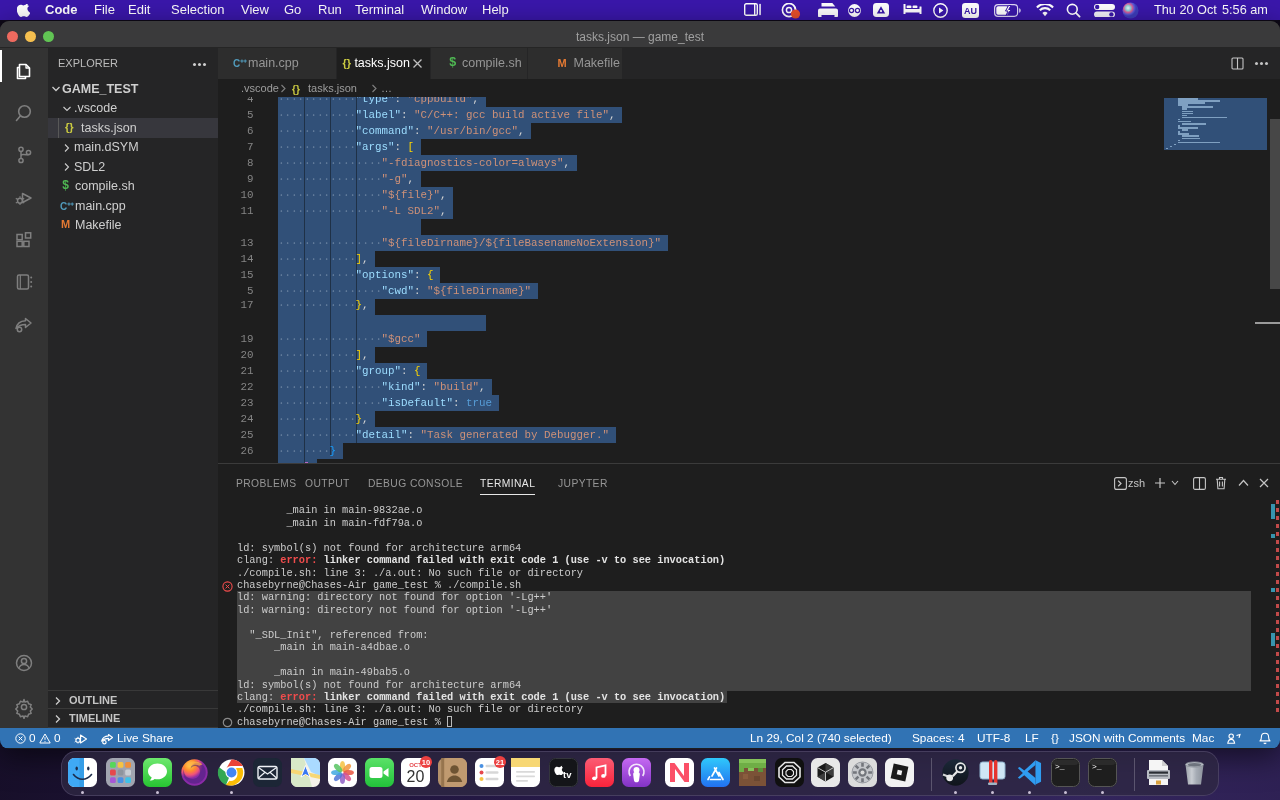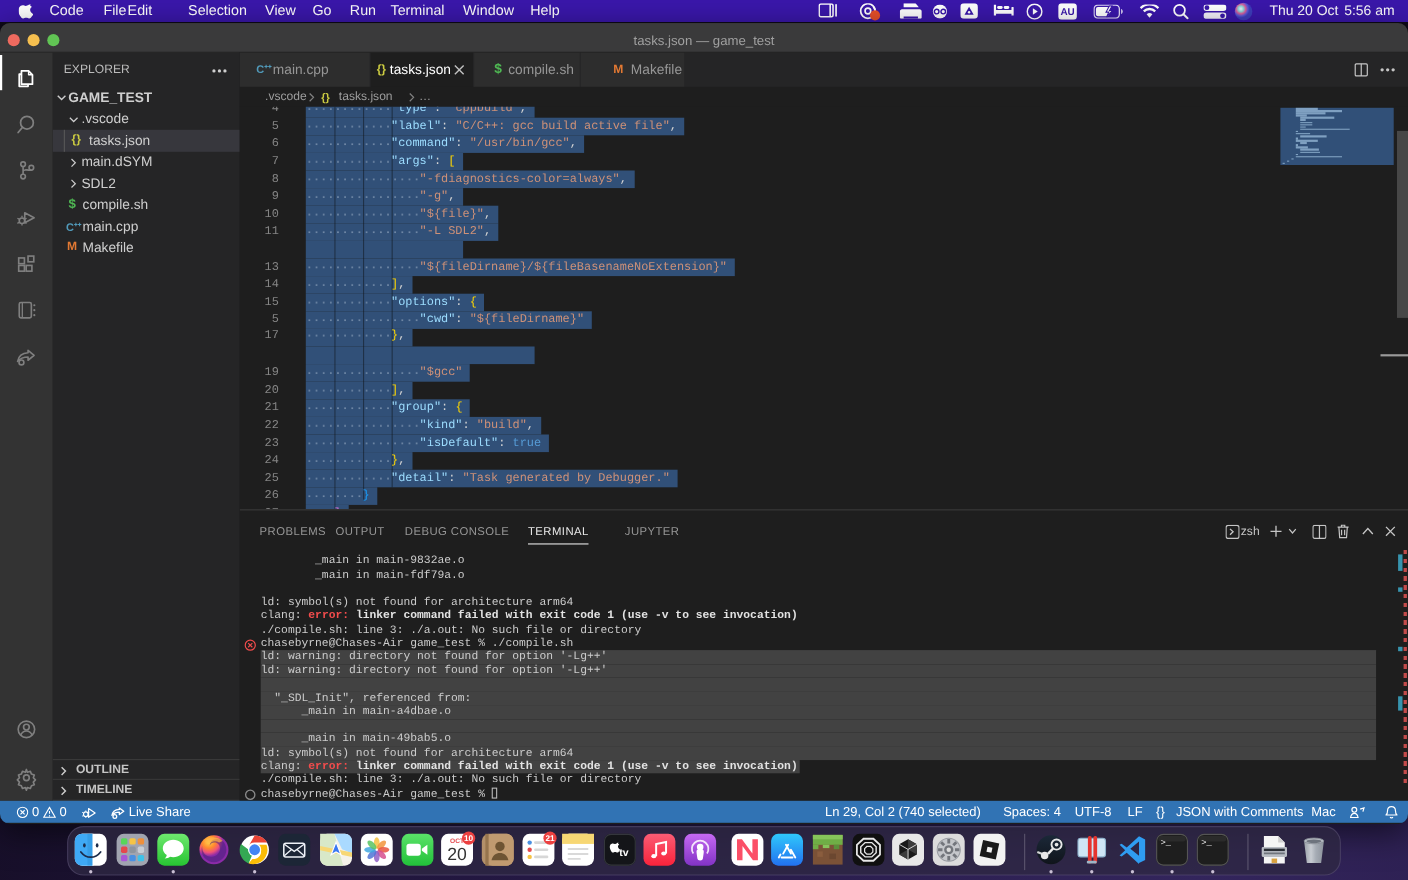--- a/index.html
+++ b/index.html
@@ -50,23 +50,23 @@
 .sbi{position:absolute;top:0;height:20px;line-height:20px;white-space:nowrap}
 #dock svg{overflow:visible}
 #dock{position:absolute;left:61px;top:751px;width:1158px;height:45px;background:rgba(46,40,66,.78);border:1px solid rgba(120,110,150,.35);border-radius:15px}
 </style></head>
 <body>
 <div id="wall"></div>
 <div id="menubar">
   <svg class="abs" style="left:17px;top:3.5px" width="13" height="14" viewBox="0 0 13 14">
       <path fill="#fff" d="M9.3 0c.1.8-.2 1.6-.7 2.2-.5.6-1.3 1.1-2.1 1-.1-.8.3-1.6.7-2.1C7.7.5 8.6.1 9.3 0zM11.9 10.1c-.4.9-.6 1.3-1.1 2-.7 1.1-1.7 2.4-3 2.4-1.1 0-1.4-.7-2.9-.7-1.5 0-1.8.7-2.9.7C.7 14.5-.2 13.2-.9 12.1c-2-3-2.2-6.6-1-8.5C-1 2.3.3 1.5 1.5 1.5c1.2 0 2 .7 3 .7 1 0 1.6-.7 3-.7 1.1 0 2.2.6 3 1.6-2.6 1.4-2.2 5.2 1.4 7z" transform="translate(2.2 -0.6) scale(0.93)"></path>
     </svg>
-  <div class="l" style="left:45px;font-weight:400">Code</div>
+  <div class="l" style="left:45px;font-weight:700">Code</div>
   <div class="l" style="left:94px">File</div>
-  <div class="l" style="left:116px">Edit</div>
+  <div class="l" style="left:128px">Edit</div>
   <div class="l" style="left:171px">Selection</div>
   <div class="l" style="left:241px">View</div>
   <div class="l" style="left:284px">Go</div>
   <div class="l" style="left:318px">Run</div>
   <div class="l" style="left:355px">Terminal</div>
   <div class="l" style="left:421px">Window</div>
   <div class="l" style="left:482px">Help</div>
   <svg class="abs" style="left:744px;top:3px" width="17" height="14" viewBox="0 0 17 14">
       <rect x="0.7" y="0.7" width="12.6" height="11.6" rx="1.6" fill="none" stroke="#fff" stroke-width="1.4"></rect>
       <rect x="10" y="0.7" width="1.4" height="11.6" fill="#fff"></rect>
@@ -394,21 +394,21 @@
     <div class="abs" style="left:952.0px;top:48.8px;width:2.0px;height:1.6px;background:rgba(150,183,214,.78)"></div>
     <div class="abs" style="left:948.0px;top:50.9px;width:2.0px;height:1.6px;background:rgba(150,183,214,.78)"></div>
     <div class="abs" style="left:1052px;top:22px;width:10px;height:170px;background:rgba(121,121,121,.45)"></div>
     <div class="abs" style="left:1037px;top:225px;width:25px;height:2px;background:#9a9a9a"></div>
   </div>
     <div id="panel">
       <div class="ptab" style="left:18px">PROBLEMS</div>
       <div class="ptab" style="left:87px">OUTPUT</div>
       <div class="ptab" style="left:150px">DEBUG CONSOLE</div>
       <div class="ptab on" style="left:262px">TERMINAL</div>
-      <div class="ptab" style="left:350px">JUPYTER</div>
+      <div class="ptab" style="left:340px">JUPYTER</div>
       <svg class="abs" style="left:896px;top:13px" width="13" height="13" viewBox="0 0 13 13">
           <rect x="0.6" y="0.6" width="11.8" height="11.8" rx="2" fill="none" stroke="#c5c5c5" stroke-width="1.1"></rect>
           <path d="M4.2 3.8 7 6.5 4.2 9.2" fill="none" stroke="#c5c5c5" stroke-width="1.2"></path>
         </svg>
       <div class="abs" style="left:910px;top:13px;font-size:11px;color:#c5c5c5">zsh</div>
       <svg class="abs" style="left:936px;top:13px" width="12" height="12" viewBox="0 0 12 12">
           <path d="M6 1v10M1 6h10" stroke="#c5c5c5" stroke-width="1.2"></path>
         </svg>
       <svg class="abs" style="left:953px;top:16px" width="8" height="6" viewBox="0 0 8 6">
           <path d="M1 1 4 4.5 7 1" fill="none" stroke="#c5c5c5" stroke-width="1.1"></path>

